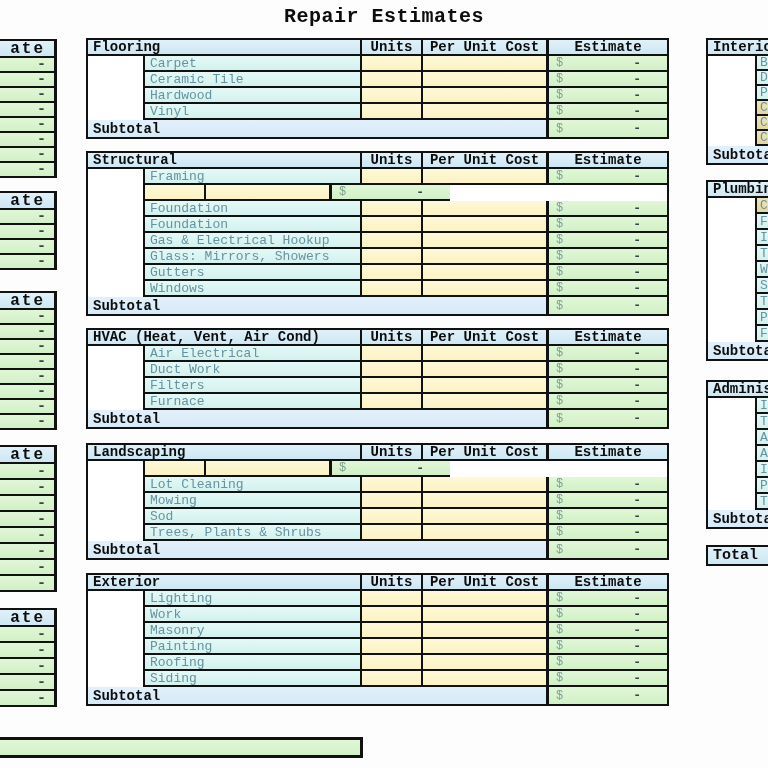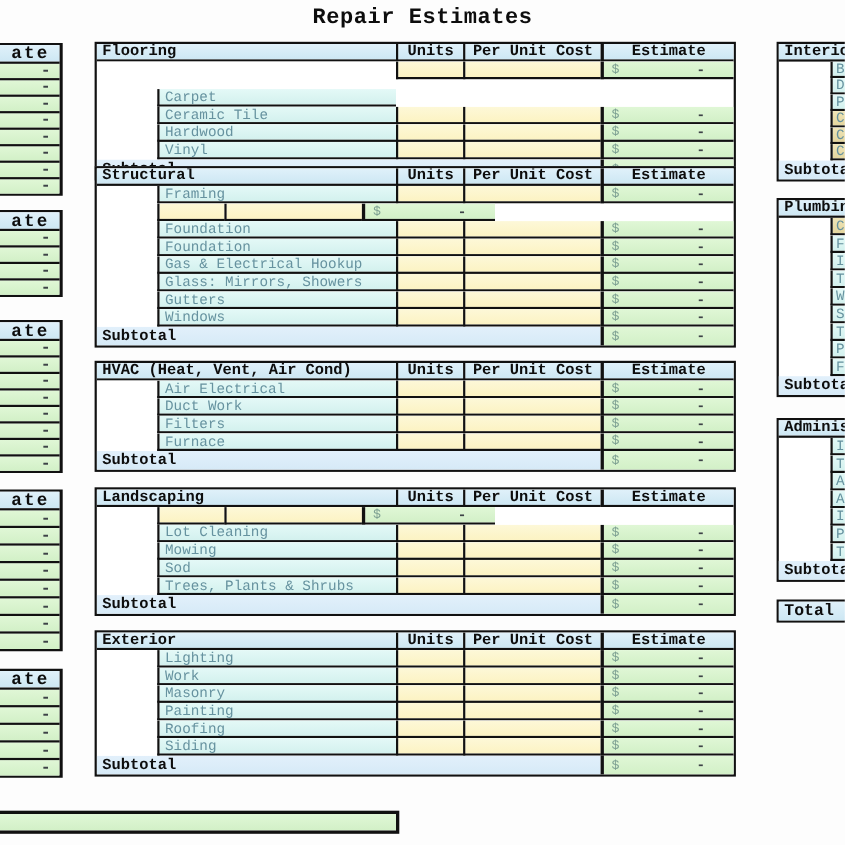--- a/index.html
+++ b/index.html
@@ -175,21 +175,21 @@
         </div>
         <div class="cell hdr bb2 bl2" style="width: 125px; height: 16px; justify-content: center;">
           <div>Per Unit Cost</div>
         </div>
         <div class="cell hdr bb2 bl3" style="width: 121px; height: 16px; justify-content: center;">
           <div>Estimate</div>
         </div>
       </div>
       <div class="row">
         <div class="cell" style="width: 55px; height: 16px;"></div>
-        <div class="cell lblc bl2 bb2 padl" style="width: 217px; height: 16px; margin-top: 25px;">
+        <div class="cell lblc bl2 bb2 padl" style="width: 217px; height: 16px;">
           <div>Carpet</div>
         </div>
         <div class="cell inpc bl2 bb2" style="width: 61px; height: 16px;"></div>
         <div class="cell inpc bl2 bb2" style="width: 125px; height: 16px;"></div>
         <div class="cell estc bl3 bb2" style="width: 121px; height: 16px;">
           <div class="cur">$</div>
           <div class="dash">-</div>
         </div>
       </div>
       <div class="row">
@@ -448,21 +448,21 @@
         <div class="cell" style="width: 55px; height: 16px;"></div>
         <div class="cell inpc bl2 bb2" style="width: 61px; height: 16px;"></div>
         <div class="cell inpc bl2 bb2" style="width: 125px; height: 16px;"></div>
         <div class="cell estc bl3 bb2" style="width: 121px; height: 16px;">
           <div class="cur">$</div>
           <div class="dash">-</div>
         </div>
       </div>
       <div class="row">
         <div class="cell" style="width: 55px; height: 16px;"></div>
-        <div class="cell lblc bl2 bb2 padl" style="width: 217px; height: 16px; align-items: flex-end;">
+        <div class="cell lblc bl2 bb2 padl" style="width: 217px; height: 16px;">
           <div>Lot Cleaning</div>
         </div>
         <div class="cell inpc bl2 bb2" style="width: 61px; height: 16px;"></div>
         <div class="cell inpc bl2 bb2" style="width: 125px; height: 16px;"></div>
         <div class="cell estc bl3 bb2" style="width: 121px; height: 16px;">
           <div class="cur">$</div>
           <div class="dash">-</div>
         </div>
       </div>
       <div class="row">

